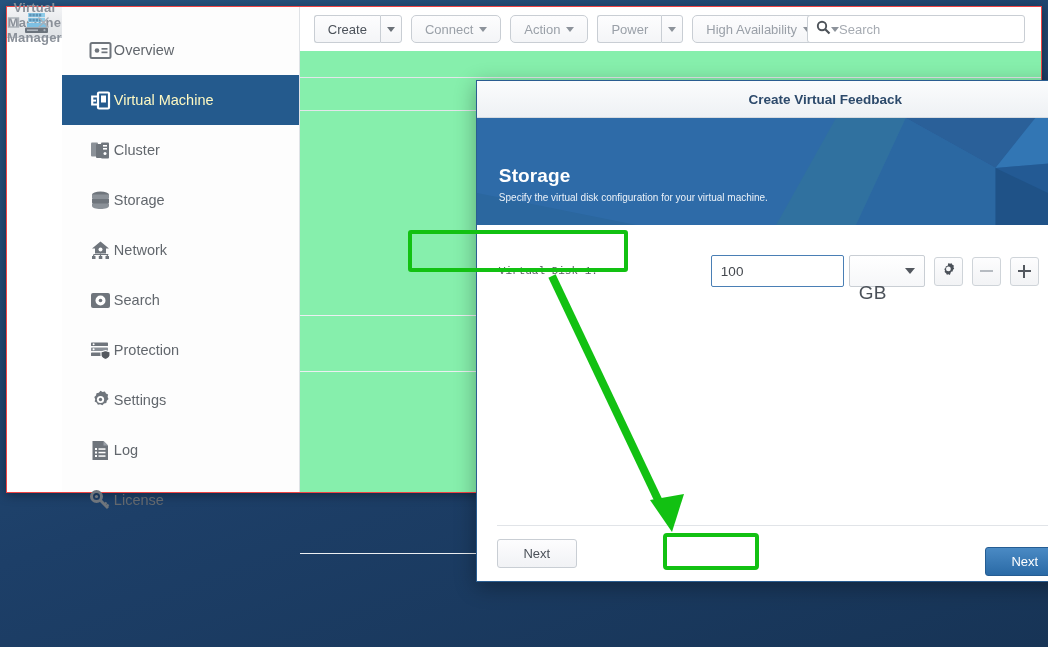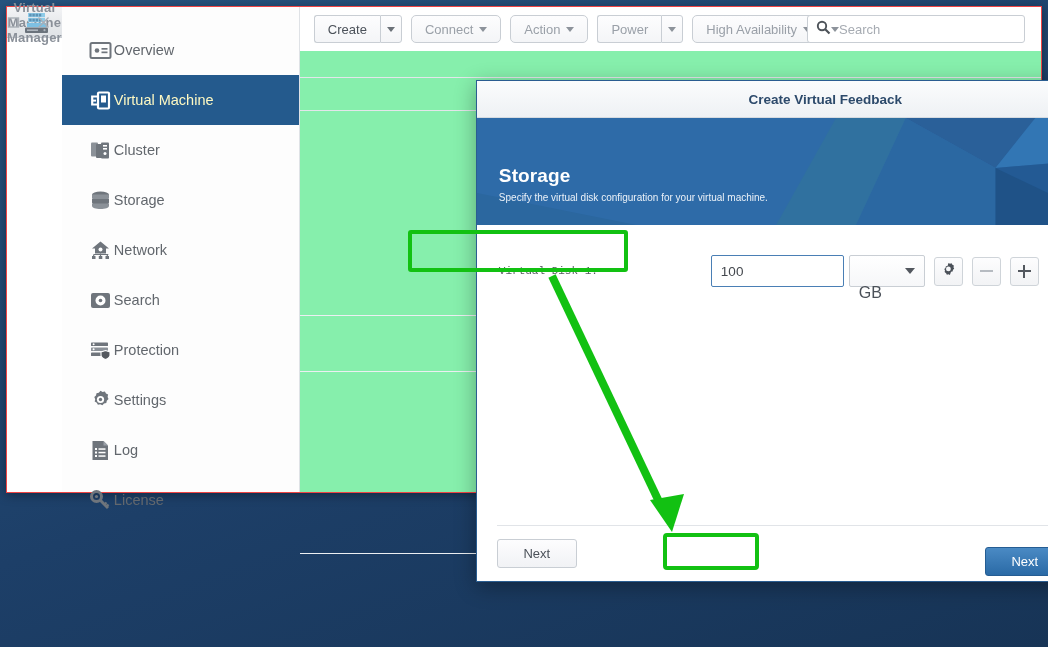--- a/index.html
+++ b/index.html
@@ -167,21 +167,21 @@
     background: #fff; font-size: 13.5px; color: #44484e;
     padding: 0 9px; outline: none; font-family: inherit;
   }
   #unit-select {
     width: 76px; height: 32px; margin-left: 5px;
     border: 1px solid #c9ced4; border-radius: 2px;
     background: linear-gradient(180deg,#ffffff 0%, #f6f7f9 100%);
     display: flex; align-items: center; padding: 0 9px; cursor: pointer;
     position: relative;
   }
-  #unit-select span { font-size: 16px; color: #4b5159; margin-top: 43px; }
+  #unit-select span { font-size: 19px; color: #4b5159; margin-top: 43px; }
   #unit-select .caret { position: absolute; right: 9px; border-top-color: #53585f;
                         border-left-width: 5px; border-right-width: 5px; border-top-width: 6px; }
 
   .sq-btn {
     width: 29px; height: 29px; margin-left: 9px;
     border: 1px solid #cfd4d9; border-radius: 3px;
     background: linear-gradient(180deg,#fdfdfe 0%, #f2f3f5 100%);
     display: flex; align-items: center; justify-content: center; cursor: pointer;
   }
   #btn-minus-glyph { width: 13px; height: 2px; background: #b6bbc1; display: block; }

